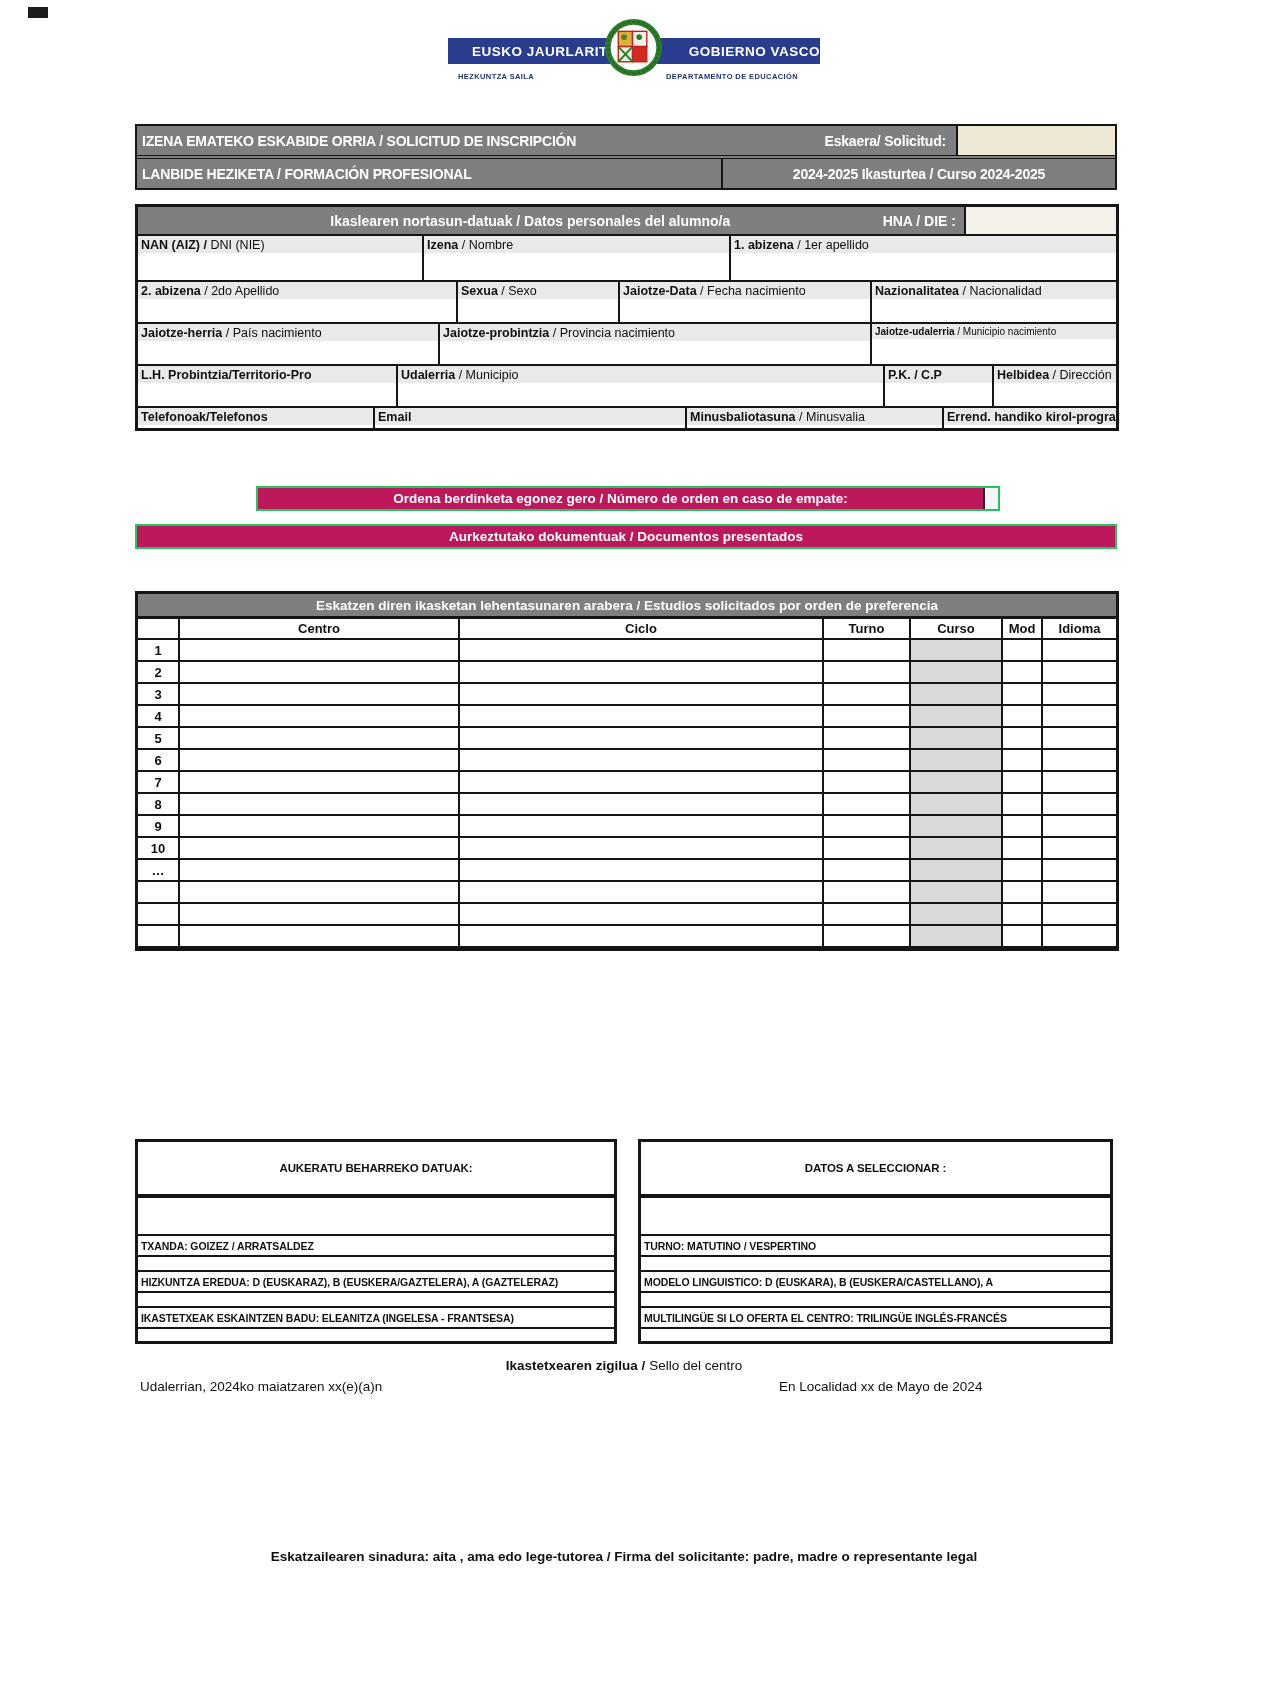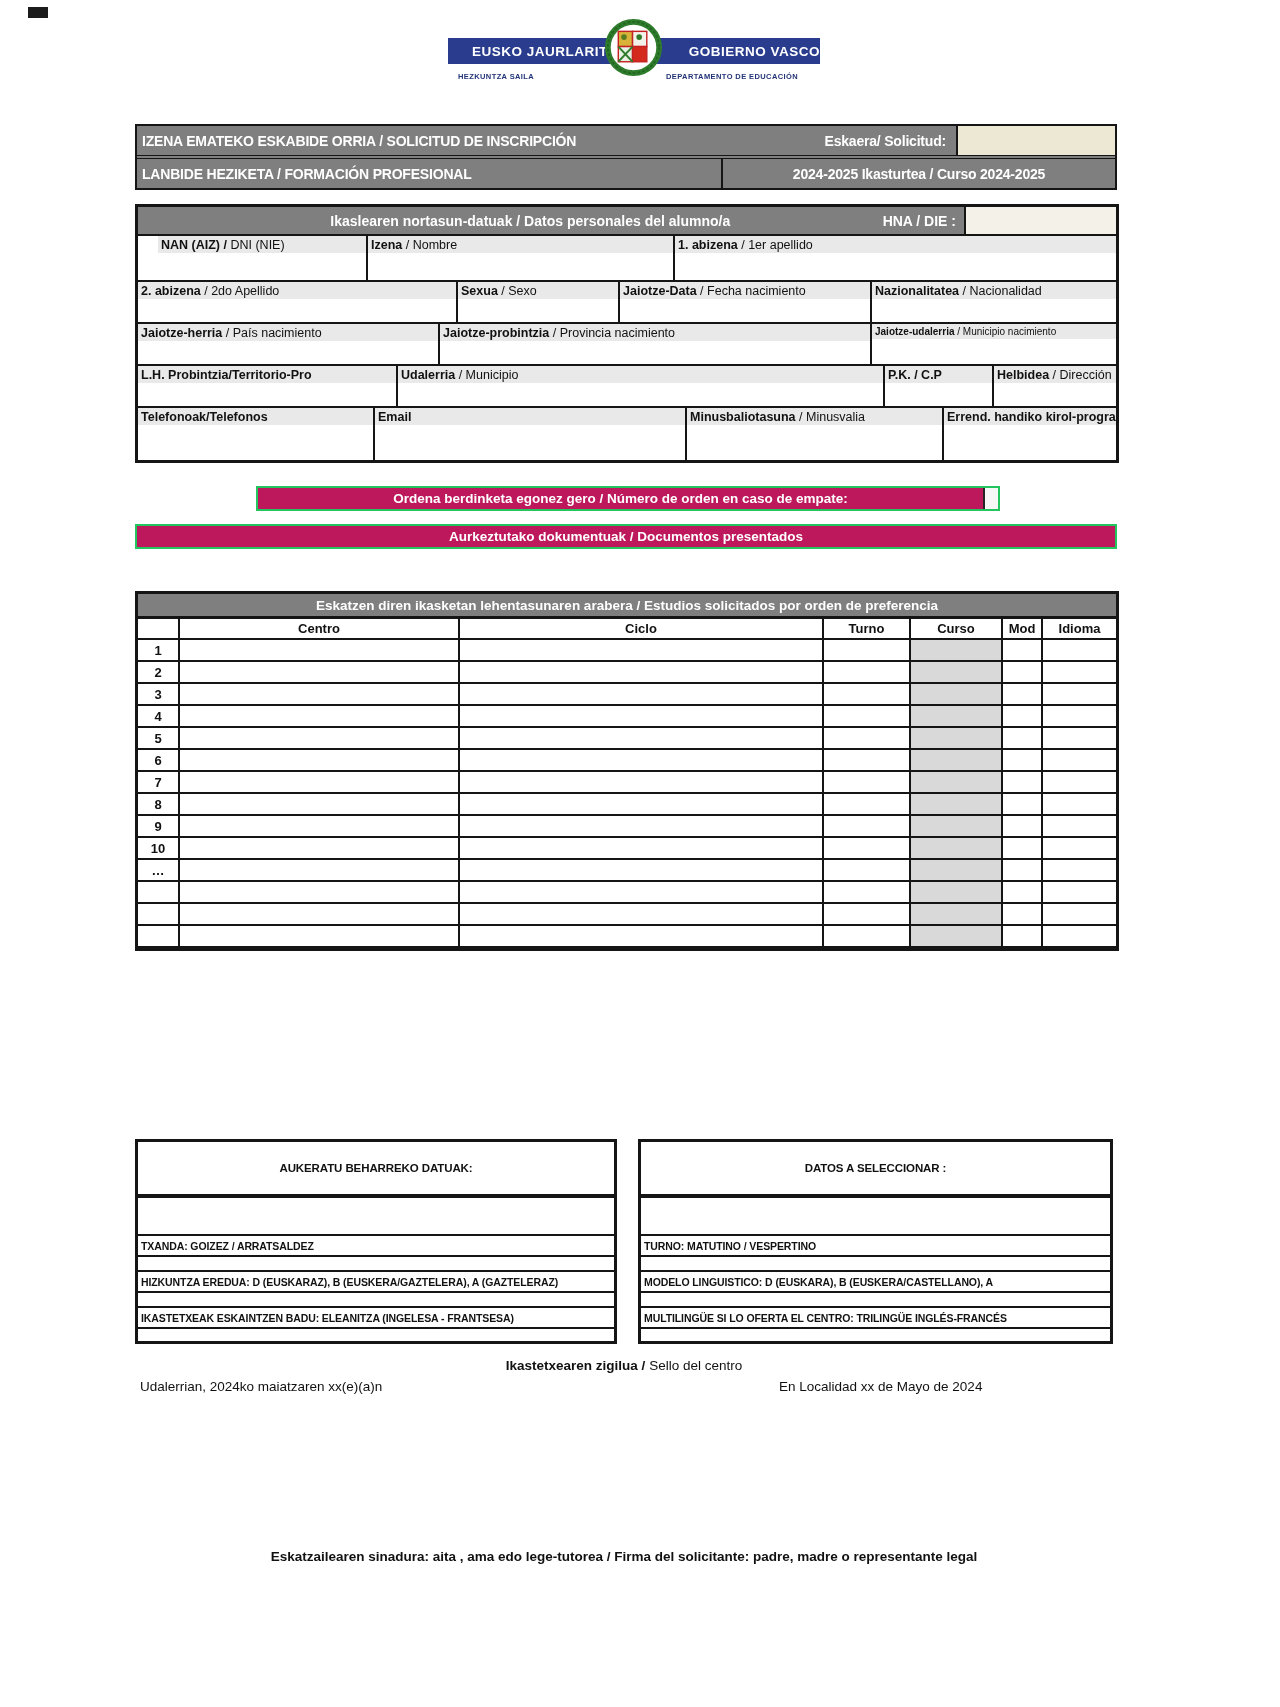--- a/index.html
+++ b/index.html
@@ -130,21 +130,21 @@
 </div>
 
 <div class="abs" id="personal">
   <div id="p-head">
     <span id="p-head-title"><span class="b">Ikaslearen nortasun-datuak /</span><span> Datos personales del alumno/a</span></span>
     <span id="p-head-hna">HNA / DIE :</span>
     <span id="p-head-box"></span>
   </div>
 
   <div class="p-row" style="height:44px;">
-    <div class="cell" style="width:208px;padding-left:20px;">
+    <div class="cell" style="width:284px;">
       <div class="strip"><span class="b">NAN (AIZ) / </span><span>DNI (NIE)</span></div>
       <div class="input-area"></div>
     </div>
     <div class="cell" style="width:305px;">
       <div class="strip"><span class="b">Izena</span><span> / Nombre</span></div>
       <div class="input-area"></div>
     </div>
     <div class="cell fill">
       <div class="strip"><span class="b">1. abizena</span><span> / 1er apellido</span></div>
       <div class="input-area"></div>
@@ -197,21 +197,21 @@
     <div class="cell" style="width:107px;">
       <div class="strip"><span class="b">P.K. / C.P</span><span></span></div>
       <div class="input-area"></div>
     </div>
     <div class="cell fill">
       <div class="strip"><span class="b">Helbidea</span><span> / Dirección</span></div>
       <div class="input-area"></div>
     </div>
   </div>
 
-  <div class="p-row" style="height:52px;justify-content:flex-end;">
+  <div class="p-row" style="height:20px;justify-content:flex-end;">
     <div class="cell" style="width:235px;">
       <div class="strip"><span class="b">Telefonoak/Telefonos</span><span></span></div>
       <div class="input-area"></div>
     </div>
     <div class="cell" style="width:310px;">
       <div class="strip"><span class="b">Email</span><span></span></div>
       <div class="input-area"></div>
     </div>
     <div class="cell" style="width:255px;">
       <div class="strip"><span class="b">Minusbaliotasuna</span><span>  / Minusvalia</span></div>

